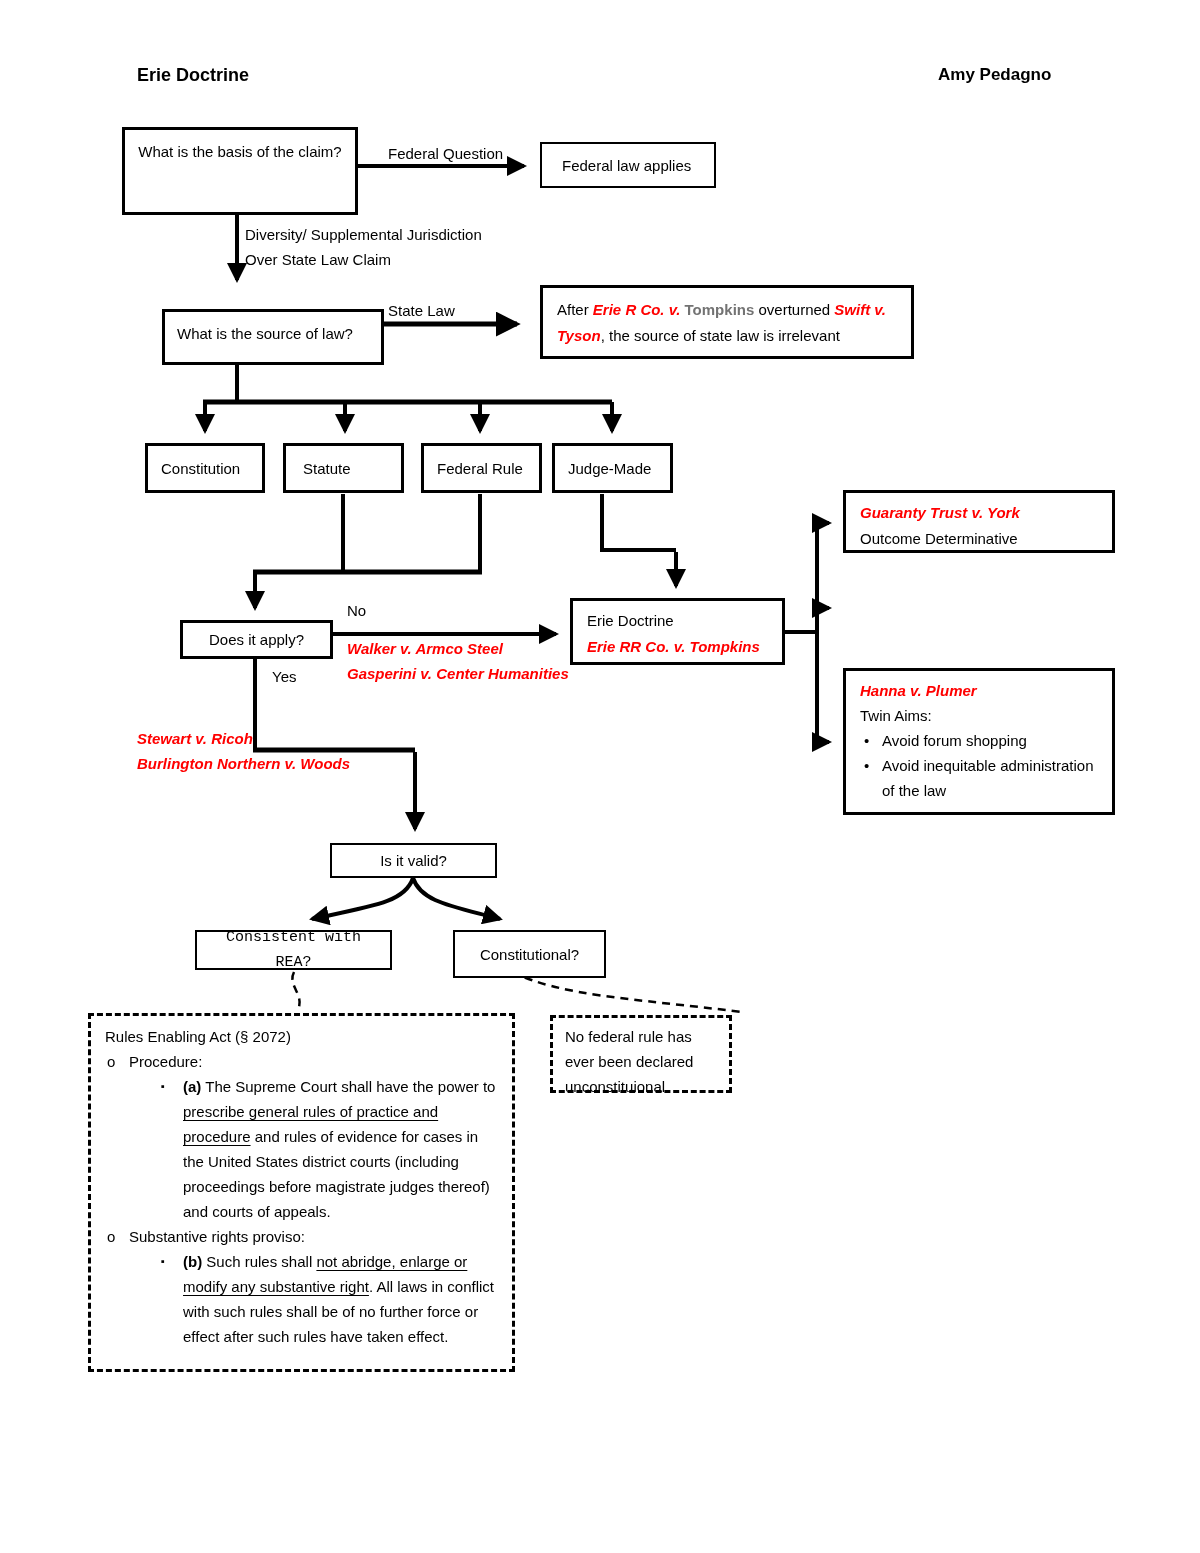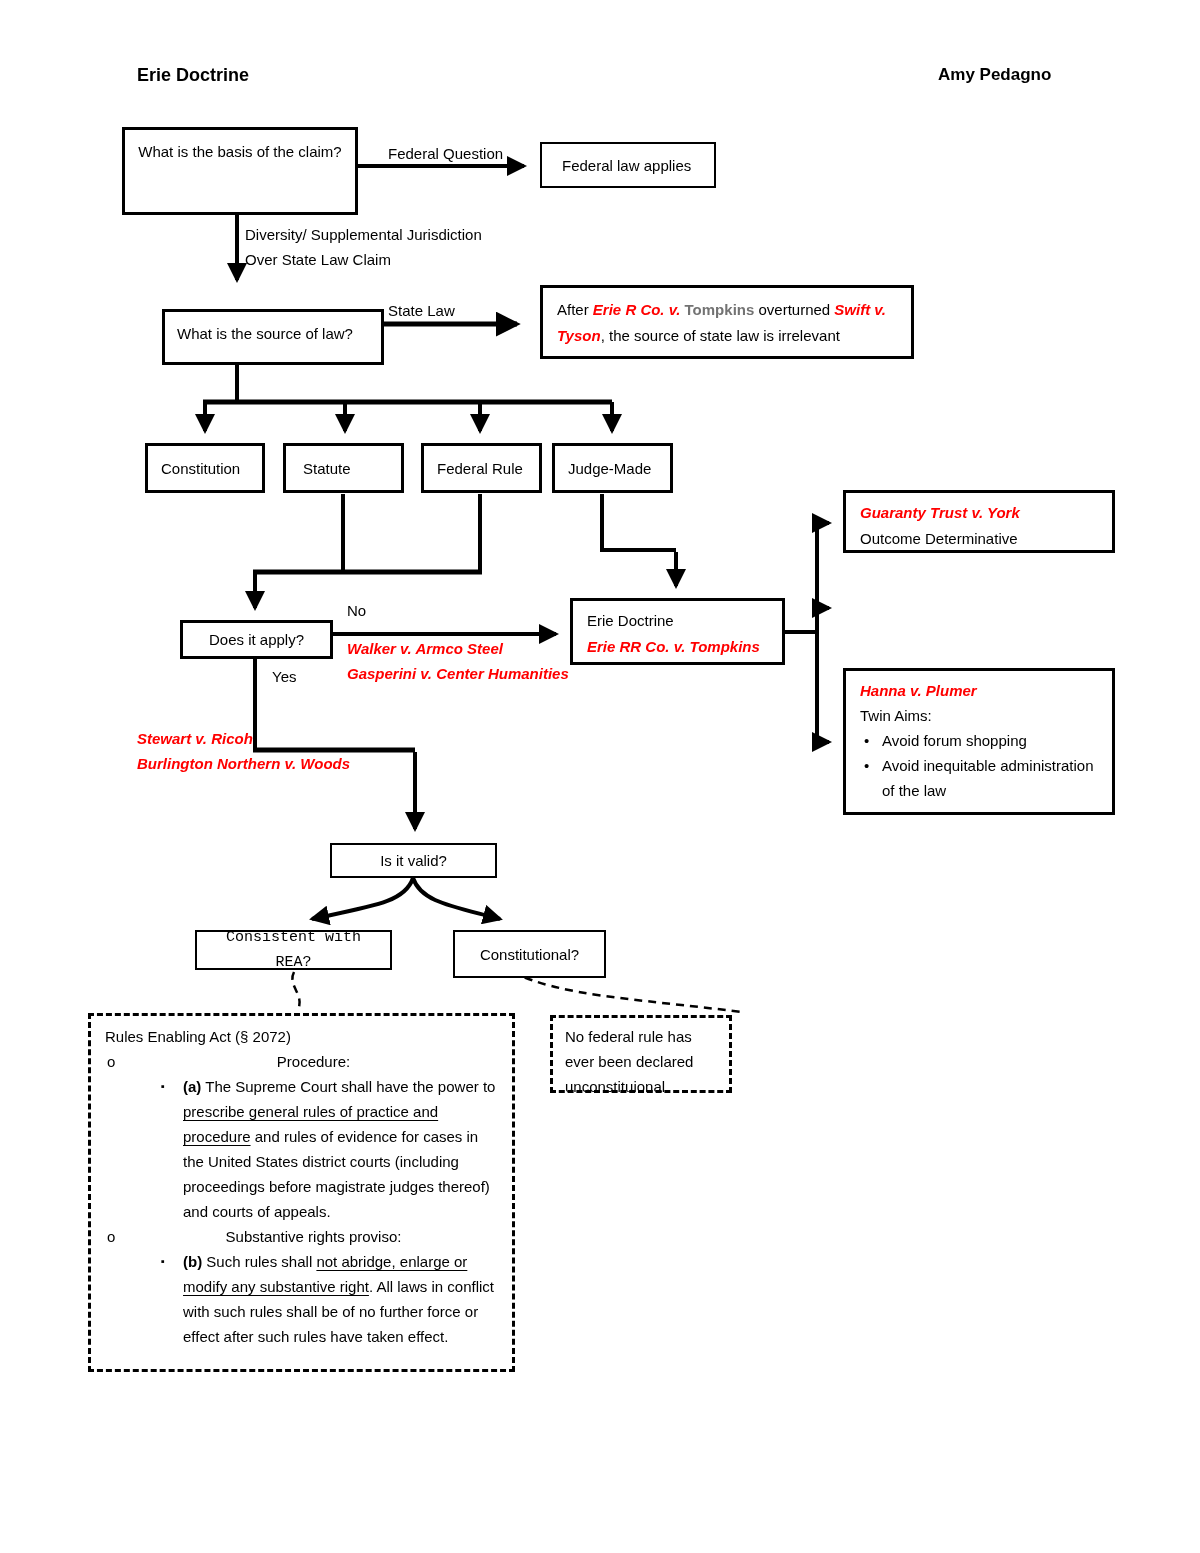--- a/index.html
+++ b/index.html
@@ -15,21 +15,21 @@
   .lbl{position:absolute;white-space:nowrap;line-height:18px;}
   .red{color:#ff0000;font-style:italic;font-weight:600;}
   .red-up{color:#737373;font-weight:600;}
   .b{font-weight:700;}
   .it{font-style:italic;}
   .u{text-decoration:underline;text-underline-offset:3px;}
   .title{font-size:18px;font-weight:700;}
   .author{font-size:17px;font-weight:700;}
   .caseline{line-height:26px;}
   
-  .li1{position:relative;padding-left:24px;text-align:center;}
+  .li1{position:relative;padding-left:24px;}
   .li1::before{content:"o";position:absolute;left:2px;top:0;}
   .li2{position:relative;margin-left:56px;padding-left:22px;line-height:25px;}
   .li2::before{content:"▪";position:absolute;left:0;top:0;font-size:11px;}
   .bullet{position:relative;padding-left:22px;}
   .bullet::before{content:"•";position:absolute;left:4px;top:0;}
 </style>
 </head>
 <body>
 
 <div id="canvas">

